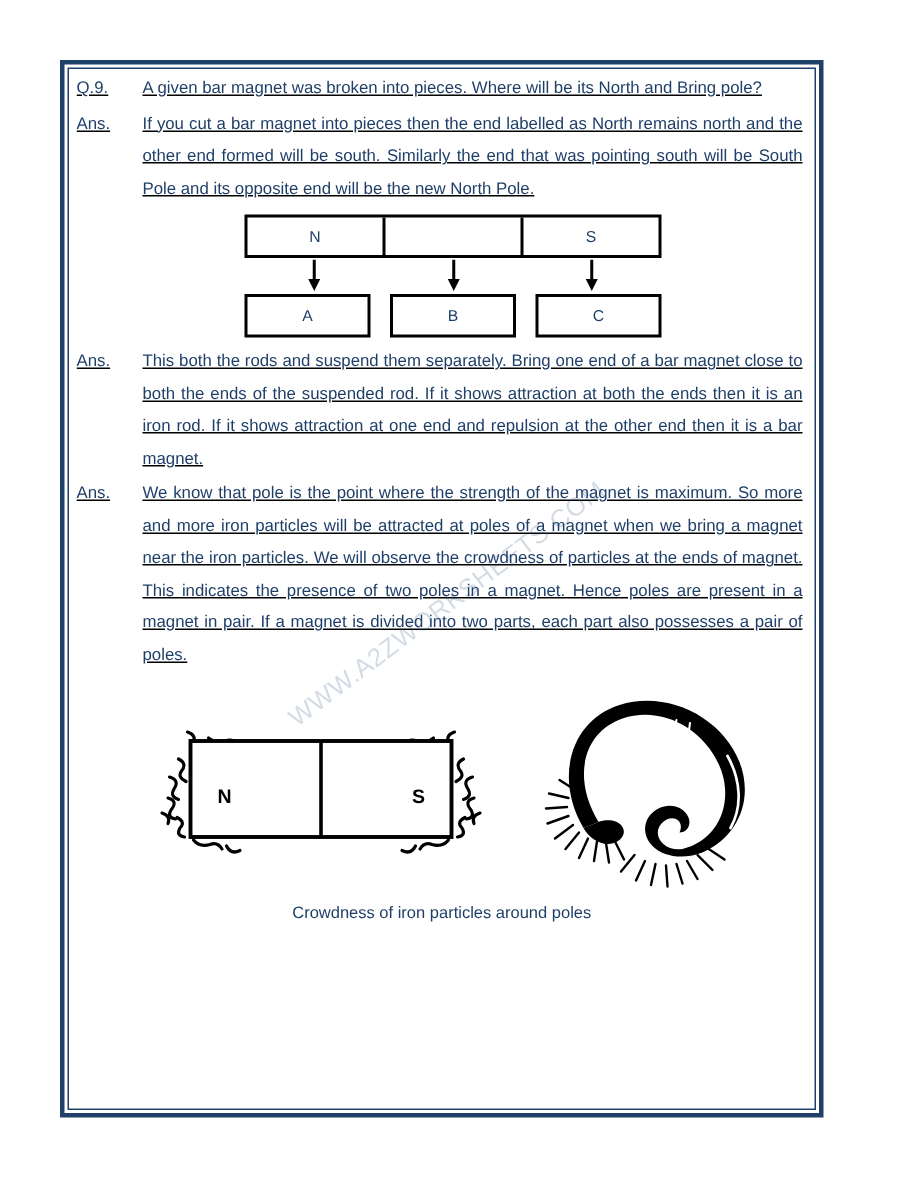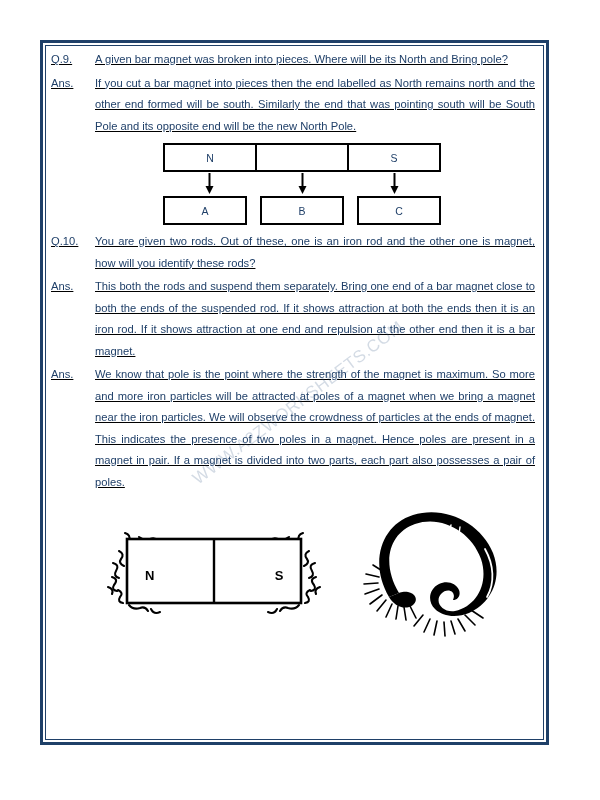--- a/index.html
+++ b/index.html
@@ -242,24 +242,20 @@
         </div>
       </div>
 
       <div class="bar-bottom">
         <div class="box">A</div>
         <div class="box">B</div>
         <div class="box">C</div>
       </div>
     </div>
 
-    <div class="qa-row">
-      <div class="qa-label">Q.10.</div>
-      <div class="qa-body">You are given two rods. Out of these, one is an iron rod and the other one is magnet, how will you identify these rods?</div>
-    </div>
 
     <div class="qa-row">
       <div class="qa-label">Ans.</div>
       <div class="qa-body">This both the rods and suspend them separately. Bring one end of a bar magnet close to both the ends of the suspended rod. If it shows attraction at both the ends then it is an iron rod. If it shows attraction at one end and repulsion at the other end then it is a bar magnet.</div>
     </div>
 
 
 
     <div class="qa-row">
       <div class="qa-label">Ans.</div>
@@ -359,15 +355,16 @@
             <path d="M88,27 l2,-7"></path>
               <path d="M98,29 l1,-7"></path>
           </g>
           <g stroke="#fff" stroke-width="1.8" fill="none" stroke-linecap="round">
             <path d="M124,44 C133,60 134,78 126,92"></path>
           </g>
         </svg>
       </div>
     </div>
 
+    <div class="caption">Crowdness of iron particles around poles</div>
 
   </div>
 </div>
 
 </body></html>

